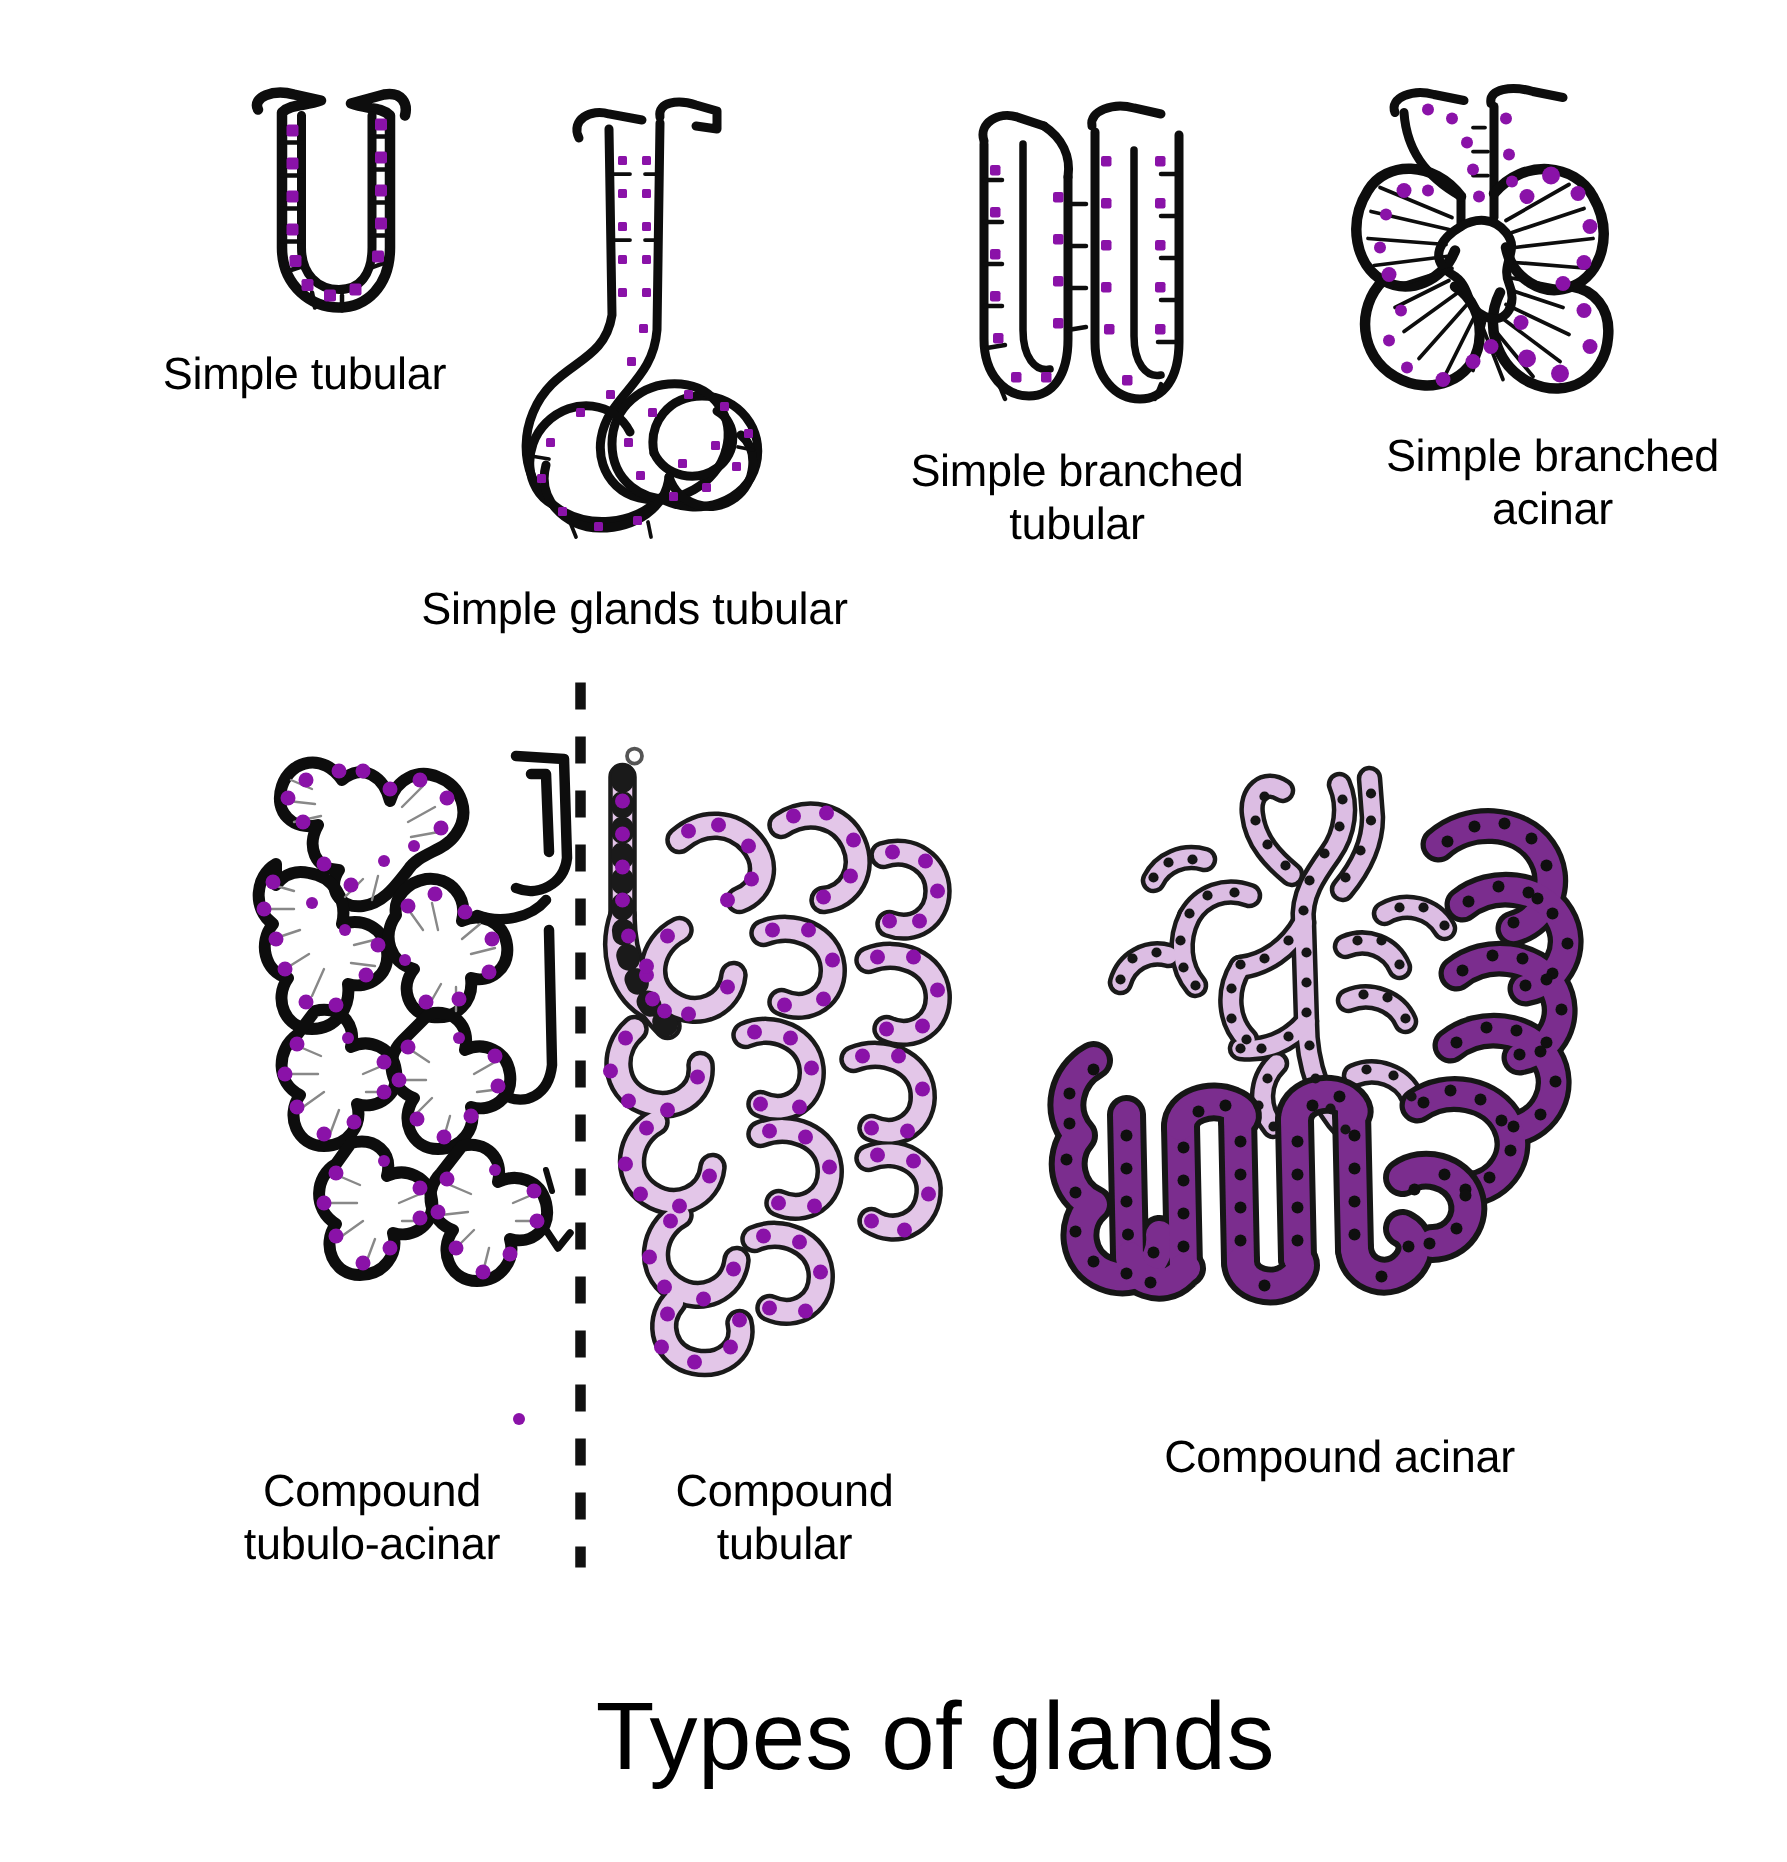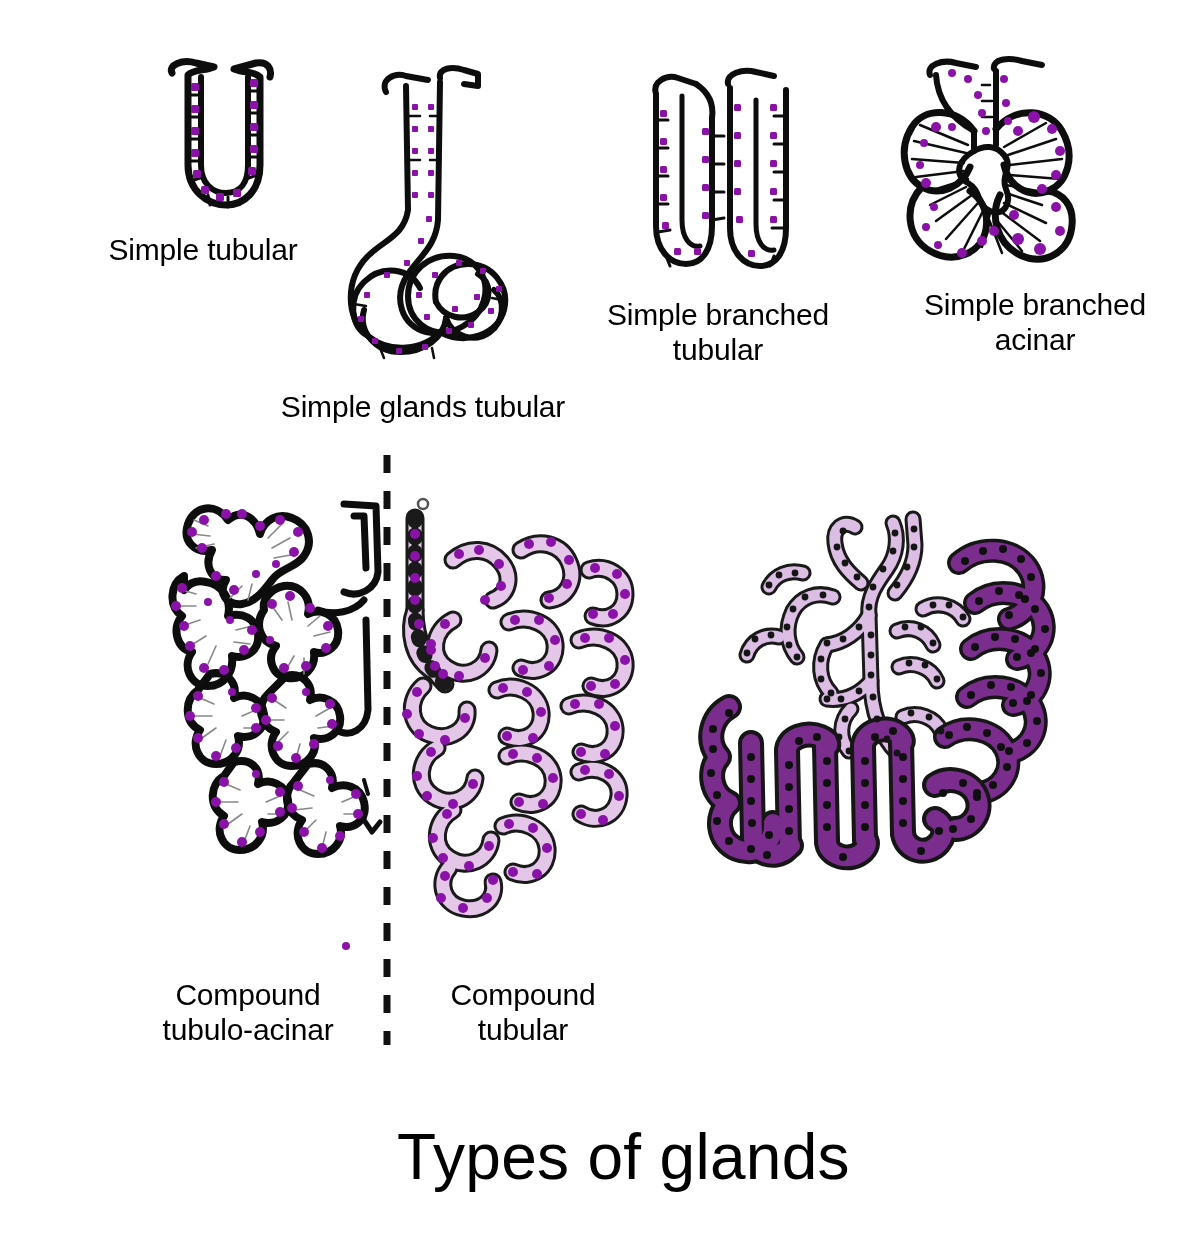--- a/index.html
+++ b/index.html
@@ -813,16 +813,17 @@
           <circle cx="238" cy="366" r="4"></circle>
         <circle cx="256" cy="346" r="4"></circle>
           <circle cx="260" cy="308" r="4"></circle>
           <circle cx="280" cy="298" r="4"></circle>
         <circle cx="294" cy="312" r="4"></circle>
           <circle cx="288" cy="334" r="4"></circle>
           <circle cx="270" cy="344" r="4"></circle>
       </g>
     </svg>
   </div>
+  <div class="label" style="left:670px; top:955px; width:390px;">Compound acinar</div>
 
   <div class="title" style="top:1120px;">Types of glands</div>
 
 </div>
 
 </body></html>

